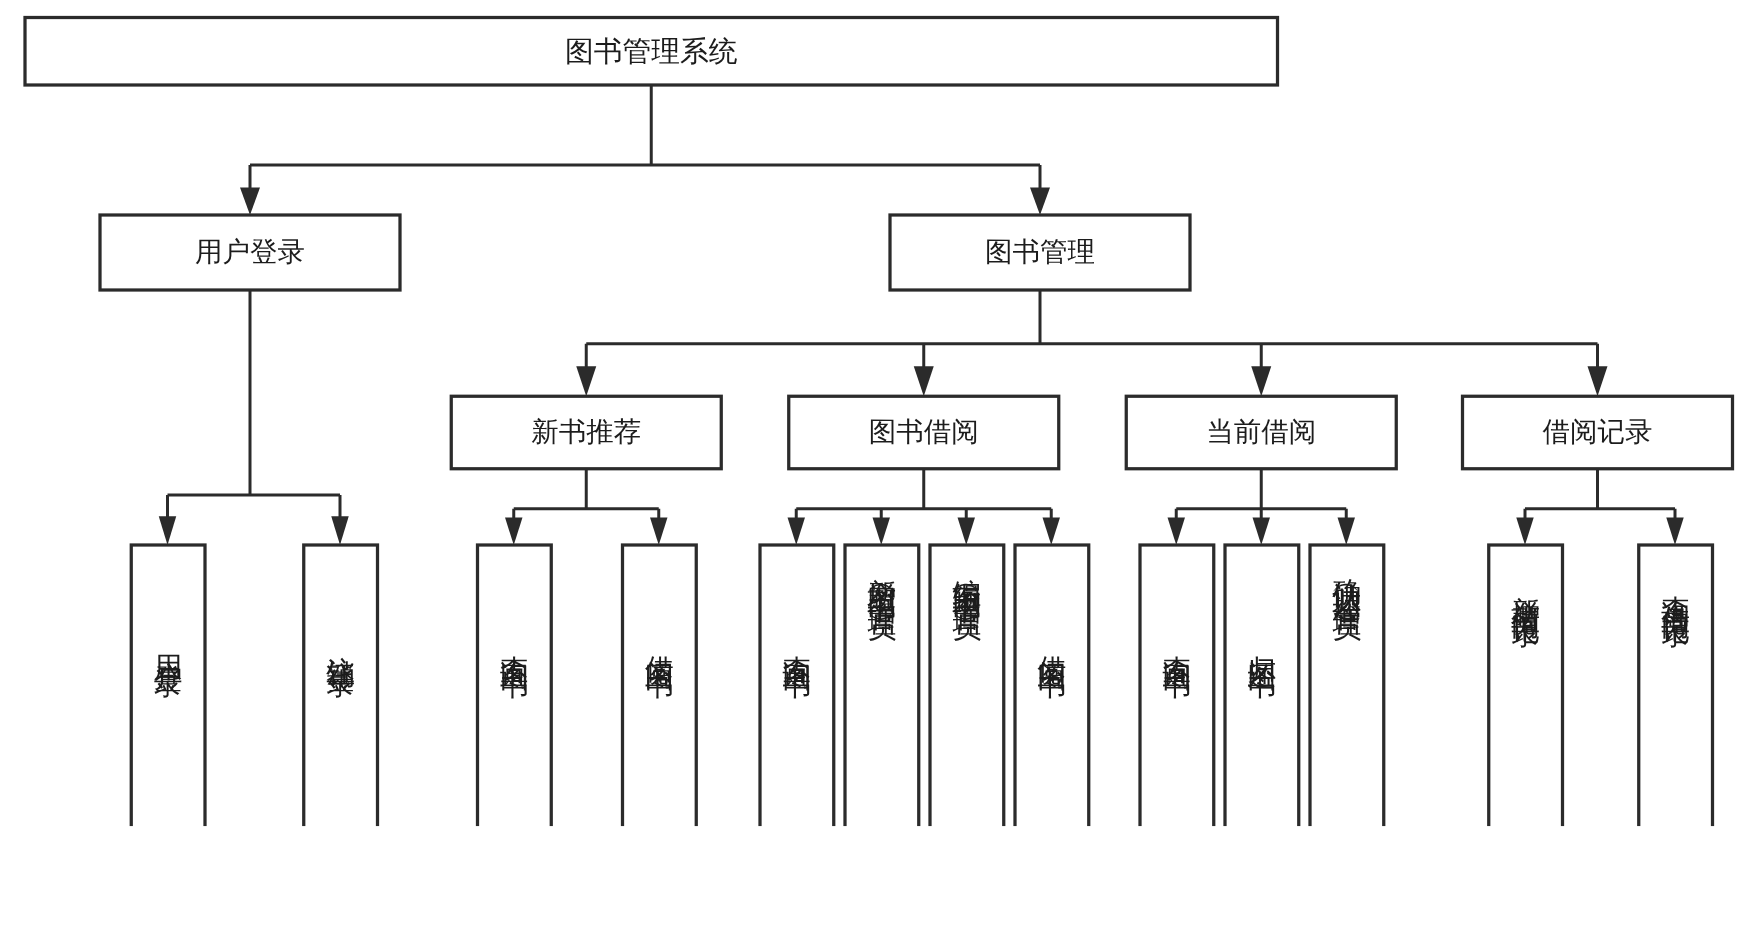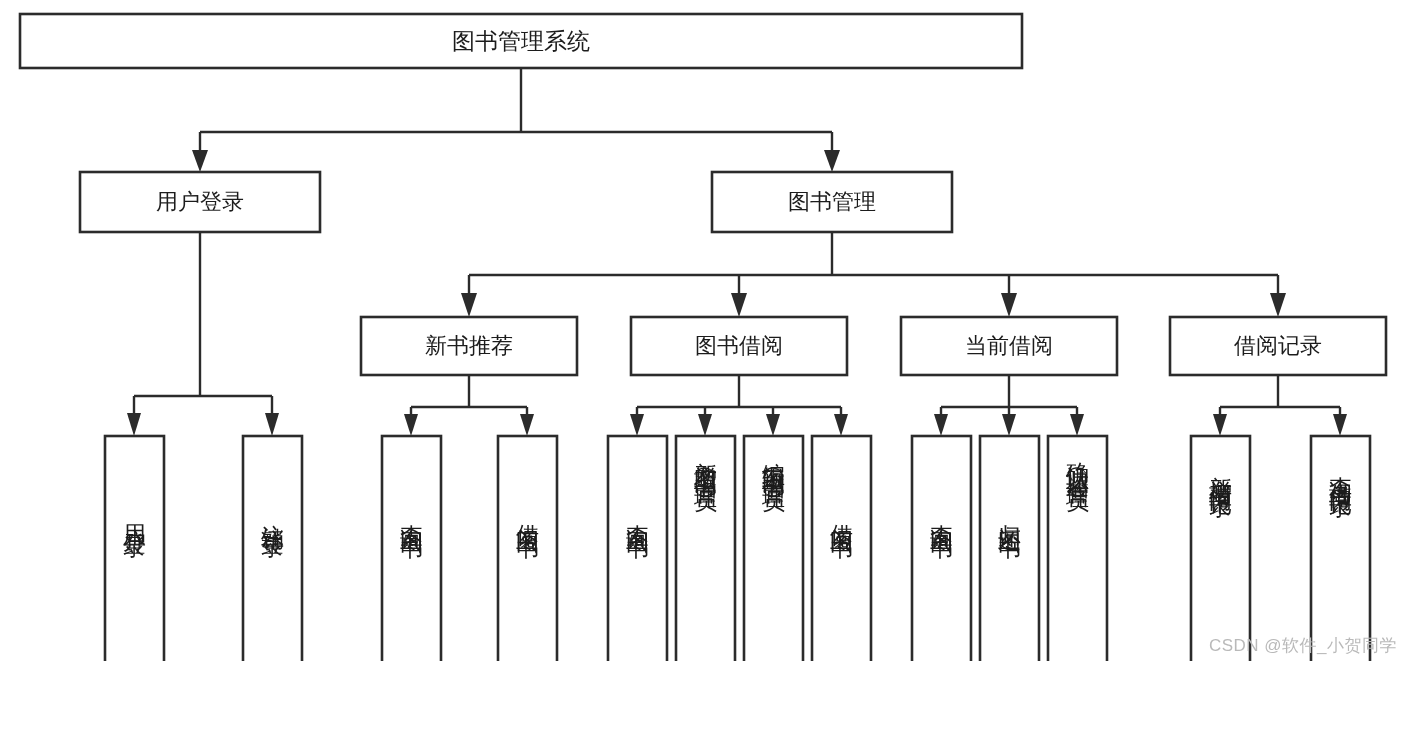--- a/index.html
+++ b/index.html
@@ -239,15 +239,14 @@
     <span class="leaf-label" style="margin-top:8px;">确认归还（管理员）</span>
   </div>
 
   <div class="leaf-label-holder" style="left:1191px; top:436px; width:59px; height:299px;">
     <span class="leaf-label" style="margin-top:22px;">新增借阅记录</span>
   </div>
   <div class="leaf-label-holder" style="left:1311px; top:436px; width:59px; height:299px;">
     <span class="leaf-label" style="margin-top:22px;">查询借阅记录</span>
   </div>
 
-  <div class="watermark">CSDN @软件_小贺同学</div>
 
 </div>
 
 </body></html>

